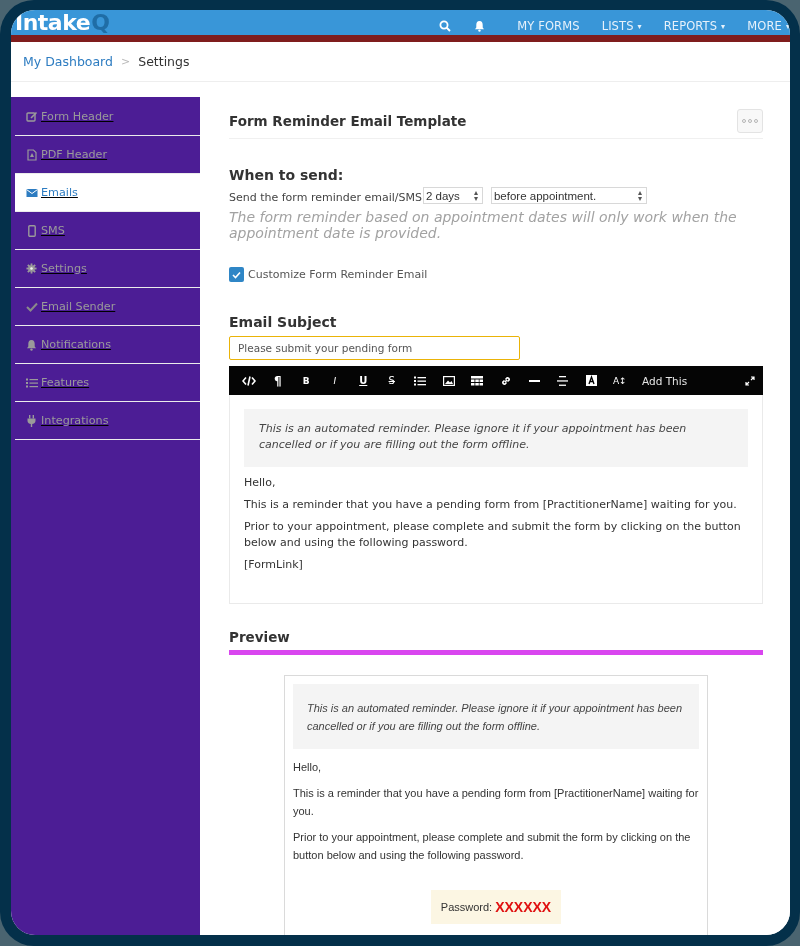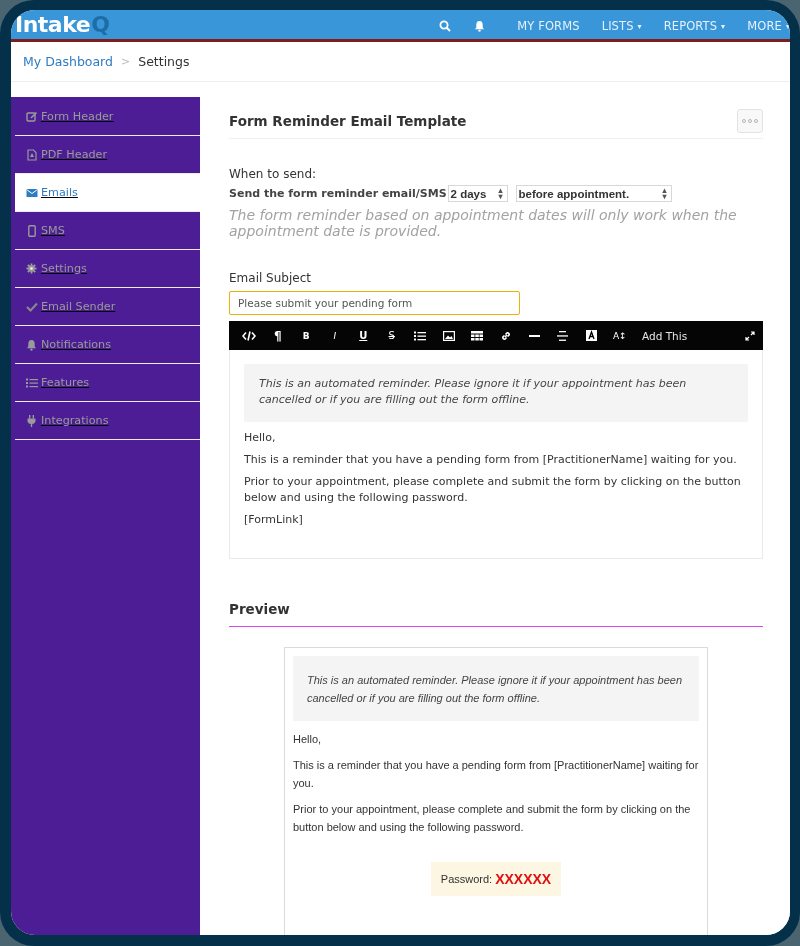--- a/index.html
+++ b/index.html
@@ -16,21 +16,21 @@
     }
     .screen {
       position: absolute; left: 11px; top: 10px; width: 779px; height: 925px;
       background: #ffffff;
       border-radius: 24px;
       overflow: hidden;
     }
     
     .topnav {
       height: 32px; background: #3996d8;
-      border-bottom: 3px solid #7f1d1d;
+      border-bottom: 7px solid #7f1d1d;
       display: flex; align-items: center; position: relative;
     }
     .logo {
       margin-left: 4px; font-family: "DejaVu Sans", sans-serif;
       font-weight: bold; font-size: 22px; color: #ffffff; letter-spacing: -0.5px;
       display: flex; align-items: center;
     }
     .logo .q { color: #1f6da6; font-size: 22px; margin-left: 1px; }
     .nav-right { position: absolute; right: 0; top: 0; height: 32px; display: flex; align-items: center; }
     .nav-icon { width: 20px; height: 20px; display: flex; align-items: center; justify-content: center; margin-right: 14px; }
@@ -67,23 +67,23 @@
       height: 42px; margin-top: 0; display: flex; align-items: center; justify-content: space-between;
       border-bottom: 1px solid #f0f0f0;
     }
     .panel-title { font-family: "DejaVu Sans", sans-serif; font-size: 13.5px; color: #333; font-weight: 600; margin-top: 6px; }
     .more-btn {
       width: 26px; height: 24px; border: 1px solid #e3e3e3; border-radius: 3px; background: #f8f8f8;
       display: flex; align-items: center; justify-content: center; gap: 2px; margin-top: 6px;
     }
     .more-btn span { width: 4px; height: 4px; border: 1px solid #b5b5b5; border-radius: 50%; }
 
-    .label { font-family: "DejaVu Sans", sans-serif; font-size: 12px; color: #333; font-weight: 400; }
+    .label { font-family: "DejaVu Sans", sans-serif; font-size: 14px; color: #333; font-weight: 700; }
     .when { margin-top: 28px; }
-    .send-row { display: flex; align-items: center; margin-top: 4px; font-family: "DejaVu Sans", sans-serif; font-size: 11px; color: #444; font-weight: bold; }
+    .send-row { display: flex; align-items: flex-end; margin-top: 4px; font-family: "DejaVu Sans", sans-serif; font-size: 11px; color: #444; }
     .sel {
       height: 17px; border: 1px solid #d8d8d8; background: #fff; display: flex; align-items: center; justify-content: space-between;
       font-family: "Liberation Sans", sans-serif; font-size: 11.5px; color: #333; padding: 0 4px 0 2px;
     }
     .sel .arrows { font-size: 8px; color: #555; line-height: 6px; display: flex; flex-direction: column; }
     .hint { margin-top: 5px; font-family: "DejaVu Sans", sans-serif; font-style: italic; font-size: 14px; color: #a2a2a2; }
 
     .check-row { margin-top: 26px; display: flex; align-items: center; font-family: "DejaVu Sans", sans-serif; font-size: 11px; color: #555; }
     .checkbox { width: 15px; height: 15px; background: #2f86c6; border-radius: 2px; display: flex; align-items: center; justify-content: center; margin-right: 4px; }
 
@@ -105,21 +105,21 @@
       border: 1px solid #eaeaea; border-top: none; height: 209px; padding: 14px 14px 0 14px;
     }
     .quote {
       background: #f4f4f4; padding: 12px 14px 14px 15px; font-family: "DejaVu Sans", sans-serif; font-style: italic;
       font-size: 11px; line-height: 16px; color: #444;
     }
     .ed-p { font-family: "DejaVu Sans", sans-serif; font-size: 11px; color: #333; line-height: 16px; margin-top: 6px; }
     .ed-p.first { margin-top: 8px; }
 
     .preview-head {
-      margin-top: 42px; height: 26px; border-bottom: 1px solid #d946ef;
+      margin-top: 25px; height: 26px; border-bottom: 5px solid #d946ef;
       font-family: "DejaVu Sans", sans-serif; font-size: 13.5px; font-weight: 600; color: #333;
     }
     .preview-box {
       margin: 20px 0 0 55px; width: 424px; border: 1px solid #dadada; border-bottom: none; padding: 8px 8px 0 8px; height: 300px;
     }
     .pv-quote {
       background: #f4f4f4; padding: 15px 14px 14px 14px; font-family: "Liberation Sans", sans-serif; font-style: italic;
       font-size: 11px; line-height: 18px; color: #444;
     }
     .pv-p { font-family: "Liberation Sans", sans-serif; font-size: 11px; color: #333; line-height: 18px; margin-top: 8px; padding-left: 0; }
@@ -291,20 +291,28 @@
         <div class="sel" style="width:156px; margin-left:8px;">
           <span>before appointment.</span>
           <span class="arrows">
               <span>▴</span>
               <span>▾</span>
             </span>
         </div>
       </div>
       <div class="hint">The form reminder based on appointment dates will only work when the appointment date is provided.</div>
 
+      <div class="check-row">
+        <div class="checkbox">
+          <svg width="9" height="8" viewBox="0 0 9 8">
+              <path d="M1 4 L3.5 6.5 L8 1.5" stroke="#fff" stroke-width="1.6" fill="none"></path>
+            </svg>
+        </div>
+        <span>Customize Form Reminder Email</span>
+      </div>
 
       <div class="label subject-label">Email Subject</div>
       <div class="subject-input">
         <span>Please submit your pending form</span>
       </div>
 
       <div class="toolbar">
         <span class="tb-btn">
             <svg width="14" height="10" viewBox="0 0 14 10">
               <path d="M4 1.5 L1 5 L4 8.5 M10 1.5 L13 5 L10 8.5 M8 0.5 L6 9.5" stroke="#fff" stroke-width="1.6" fill="none"></path>

